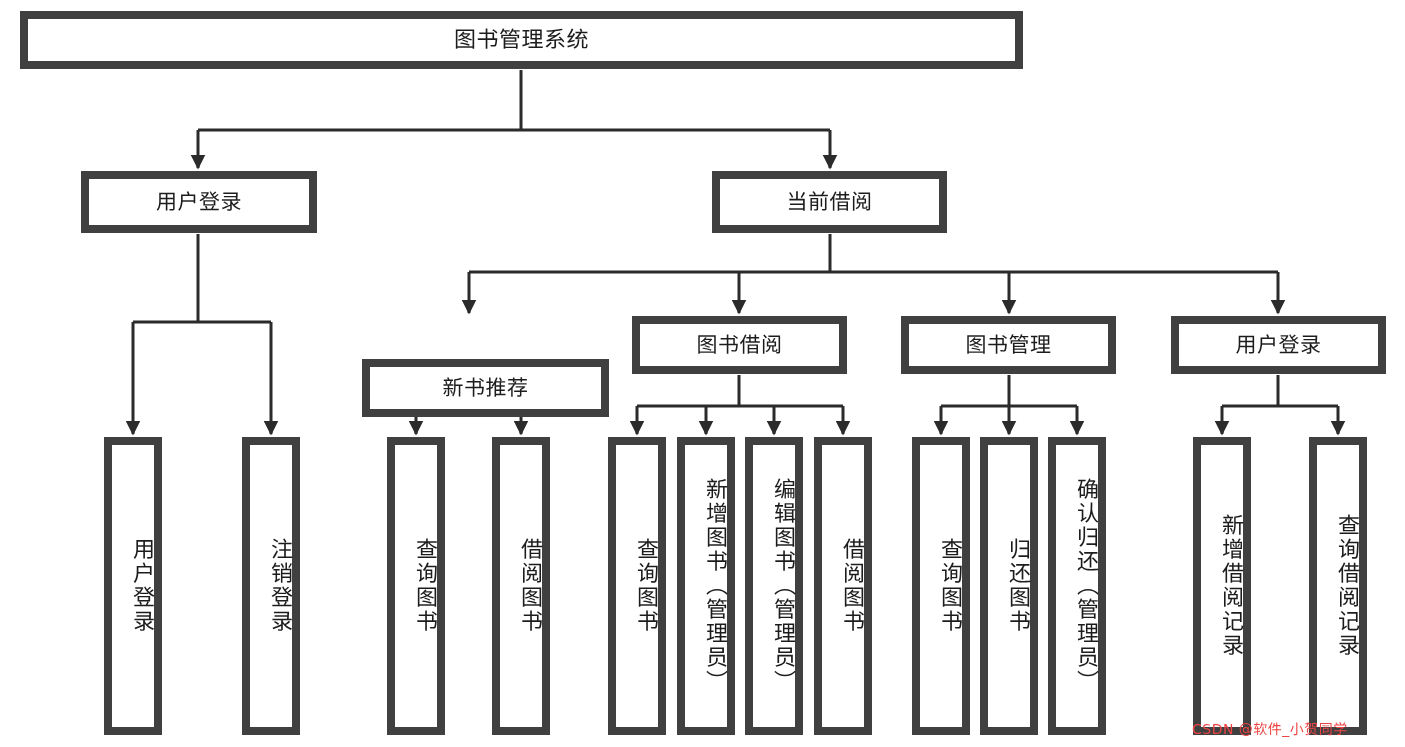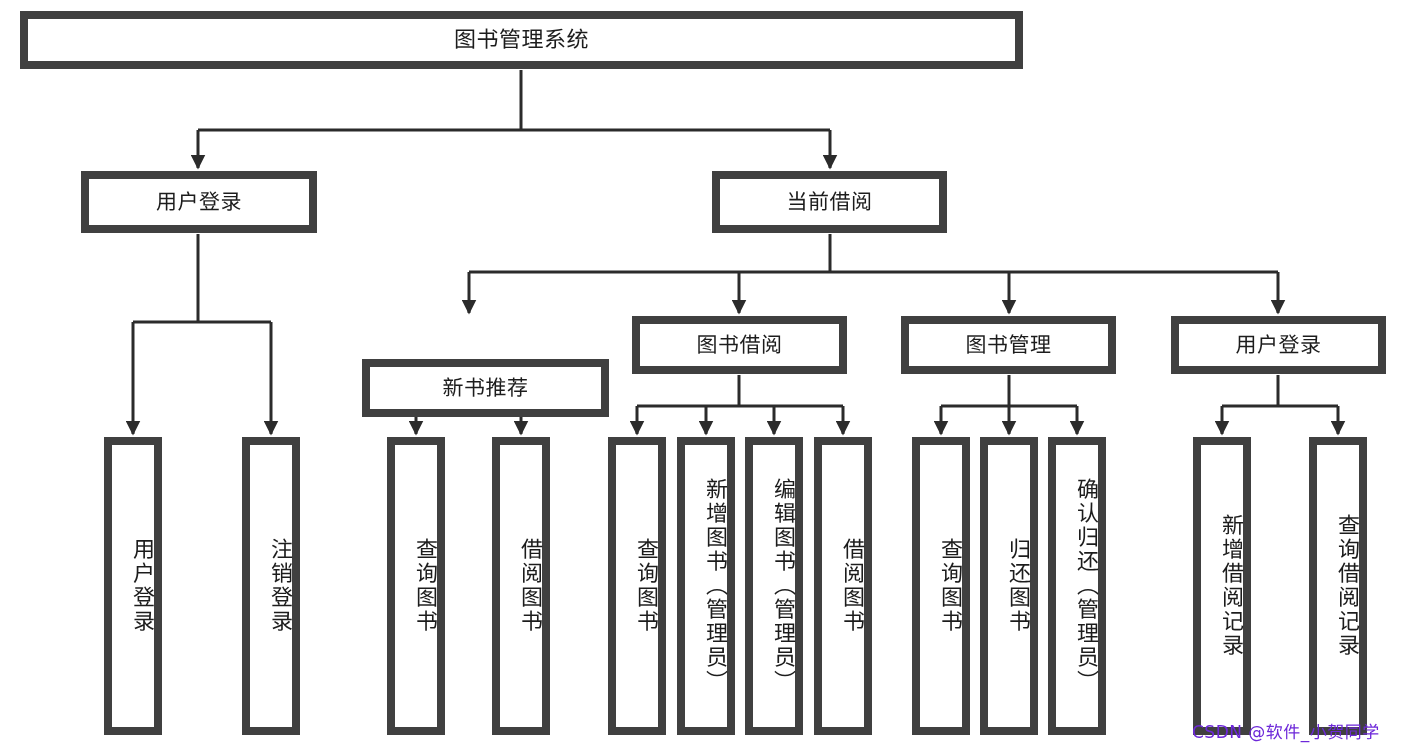--- a/index.html
+++ b/index.html
@@ -58,22 +58,22 @@
     align-items: flex-start;
     justify-content: center;
   }
   .node.vertical .vtext {
     writing-mode: vertical-rl;
     text-orientation: upright;
     white-space: nowrap;
   }
   .watermark {
     position: absolute;
-    font-size: 17px;
-    color: #6d28d9;
+    font-size: 14px;
+    color: #ef4444;
     letter-spacing: 0.5px;
     white-space: nowrap;
     user-select: none;
   }
 </style>
 </head>
 <body>
 
 <div id="diagram">
 

